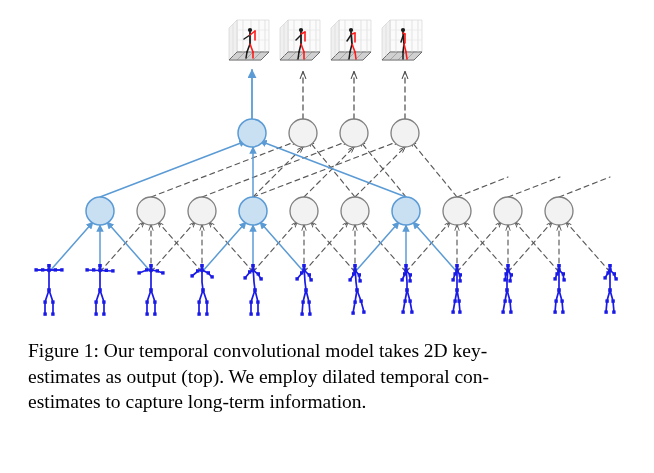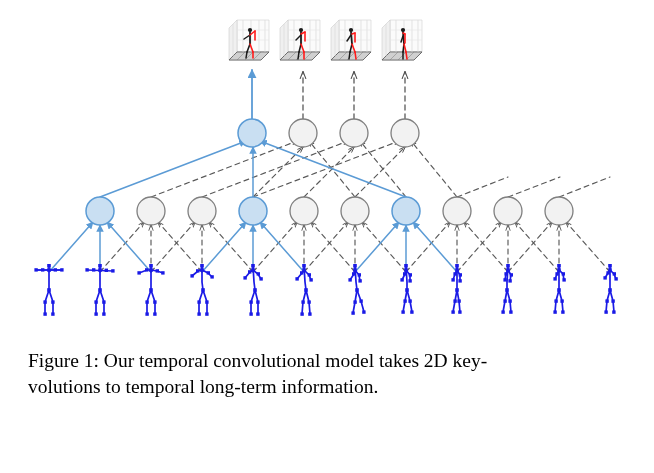--- a/index.html
+++ b/index.html
@@ -27,21 +27,21 @@
     height: 330px;
   }
   #diagram-svg {
     display: block;
     width: 654px;
     height: 330px;
   }
   #caption {
     position: absolute;
     left: 28px;
-    top: 348px;
+    top: 338px;
     width: 600px;
     font-family: "Liberation Serif", serif;
     font-size: 19.5px;
     line-height: 25.5px;
     color: #000000;
     text-align: justify;
     text-align-last: left;
     -webkit-hyphens: none;
     hyphens: none;
   }
@@ -525,17 +525,20 @@
         </g>
       </g>
     </svg>
   </div>
 
   <div id="caption">
     <span class="cap-line justified">
       <span>Figure 1: Our temporal convolutional model takes 2D key-</span>
     </span>
     <span class="cap-line">
-      <span>volutions to temporal long-term information.</span>
+      <span>estimates as output (top). We employ dilated temporal con-</span>
+    </span>
+    <span class="cap-line">
+      <span>estimates to capture long-term information.</span>
     </span>
   </div>
 
 </div>
 
 </body></html>

